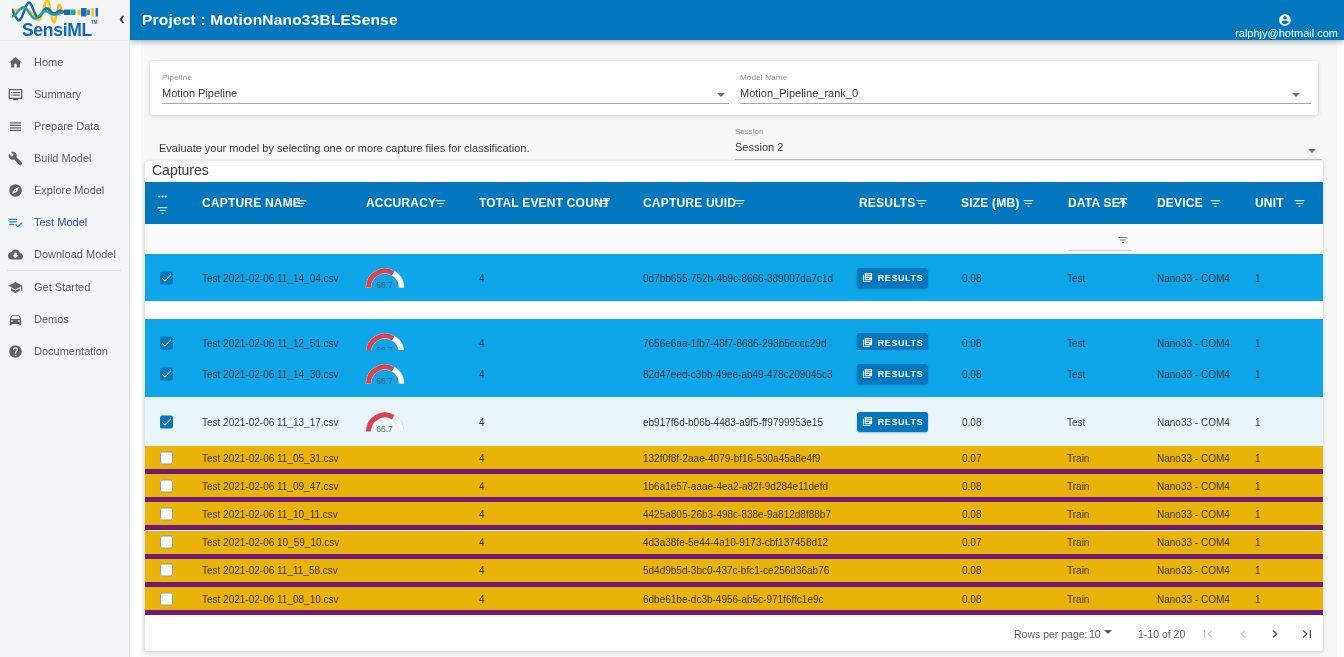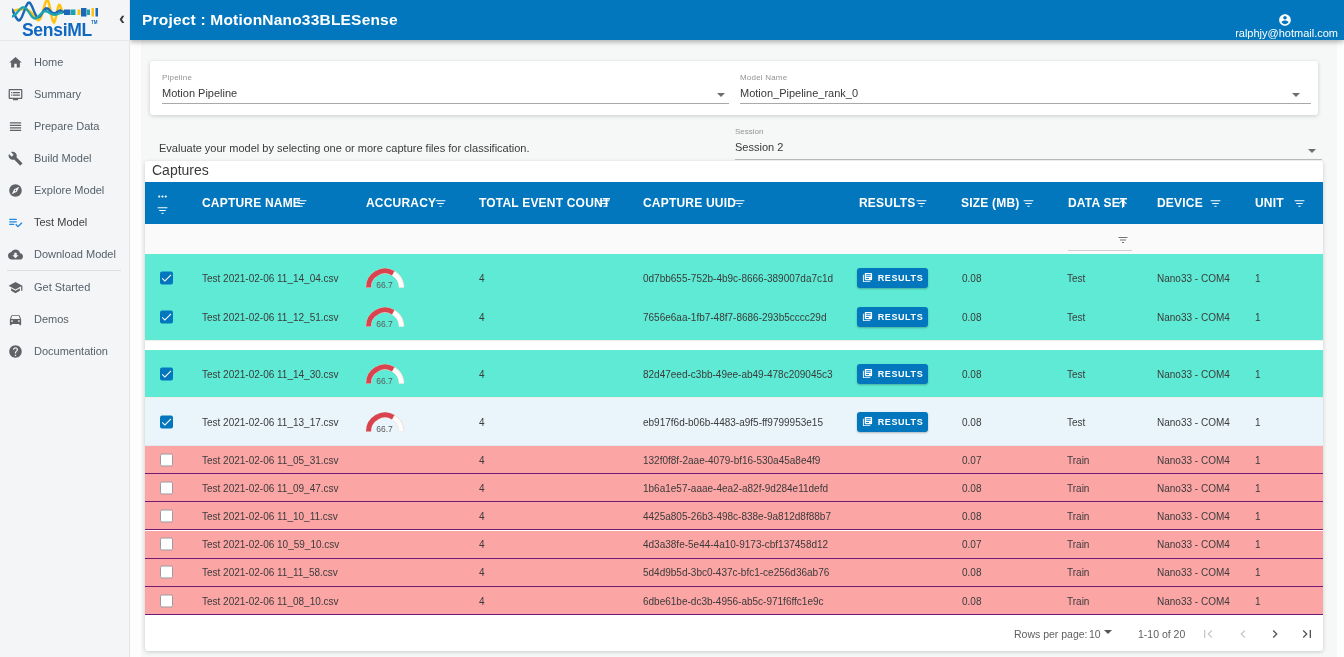--- a/index.html
+++ b/index.html
@@ -7,21 +7,21 @@
 body { position:relative; }
 
 
 #sidebar { position:absolute; left:0; top:0; width:130px; height:657px; background:#f4f5f6; border-right:1px solid #e3e5e6; z-index:5; }
 #logo { position:absolute; left:0; top:0; width:129px; height:41px; border-bottom:1px solid #e6e8e9; background:#f4f5f6; }
 #collapse { position:absolute; left:119px; top:8px; font-size:18px; color:#3a3a3a; font-weight:bold; z-index:6; }
 .nav { position:absolute; top:46px; left:0; width:100%; }
 .nav-item { height:32px; display:flex; align-items:center; }
 .nav-item svg { margin-left:8px; width:15px; height:15px; flex:none; }
 .nav-item span { margin-left:11px; font-size:11px; color:#55616c; white-space:nowrap; }
-.nav-item.active span { color:#404040;text-align:right; }
+.nav-item.active span { color:#1d4ed8;text-align:right; }
 .nav-divider { height:1px; background:#dcdedf; margin:0 0 0 7px; width:114px; }
 
 
 #appbar { position:absolute; left:130px; top:0; width:1214px; height:40px; background:#0277bd; box-shadow:0 2px 5px rgba(0,0,0,0.30); z-index:4; }
 #appbar .title { position:absolute; left:12px; top:11px; color:#fff; font-size:15.5px; font-weight:bold; letter-spacing:0.2px; }
 #appbar .acct { position:absolute; right:6px; top:13px; display:flex; align-items:center; color:#fff; font-size:11px;flex-direction:column; }
 #appbar .acct svg { width:14px; height:14px; margin-right:4px; }
 
 
 #card1 { position:absolute; left:150px; top:61px; width:1168px; height:54px; background:#fff; border-radius:3px; box-shadow:0 1px 4px rgba(0,0,0,0.18); }
@@ -40,22 +40,22 @@
 
 
 #card2 { position:absolute; left:145px; top:161px; width:1178px; height:490px; background:#fff; border-radius:3px; box-shadow:0 1px 4px rgba(0,0,0,0.18); }
 #captures { position:absolute; left:7px; top:1px; font-size:14px; color:#3a3a3a; }
 #thead { position:absolute; left:0; top:21px; width:1178px; height:42px; background:#0277bd; color:#fff; }
 .hc { position:absolute; top:0; height:42px; display:flex; align-items:center; font-size:12px; font-weight:bold; letter-spacing:0.2px; white-space:nowrap; }
 .hc svg { width:13px; height:13px; }
 #filtrow { position:absolute; left:0; top:63px; width:1178px; height:30px; background:#fafafa; }
 .row { position:absolute; left:0; width:1178px; }
 .row.tall { height:48px; }
-.row.short { height:28px; border-bottom:1px solid #701a75; background:#fca5a5; }
-.row.beige { background:#5eead4; border-bottom:1px solid #f0ede7; }
+.row.short { height:28px; border-bottom:5px solid #701a75; background:#eab308; }
+.row.beige { background:#0ea5e9; border-bottom:1px solid #f0ede7; }
 .row.bluebg { background:#e9f4fb; border-bottom:1px solid #e4e9ed; }
 .cell { position:absolute; top:50%; transform:translateY(-50%); font-size:10px; color:#3b3b3b; white-space:nowrap; }
 .c-cb   { left:15px; }
 .c-name { left:57px; }
 .c-acc  { left:219px; }
 .c-tot  { left:334px; }
 .c-uuid { left:498px; }
 .c-res  { left:712px; }
 .c-size { left:817px; }
 .c-set  { left:922px; }
@@ -291,21 +291,21 @@
     <div class="cell c-tot">4</div>
     <div class="cell c-uuid">0d7bb655-752b-4b9c-8666-389007da7c1d</div>
     <div class="cell c-res btn"><svg viewBox="0 0 24 24" fill="#fff">
             <path d="M4 6H2v14c0 1.1.9 2 2 2h14v-2H4V6zm16-4H8c-1.1 0-2 .9-2 2v12c0 1.1.9 2 2 2h12c1.1 0 2-.9 2-2V4c0-1.1-.9-2-2-2zm-1 9H9V9h10v2zm-4 4H9v-2h6v2zm4-8H9V5h10v2z"></path>
           </svg>RESULTS</div>
     <div class="cell c-size">0.08</div>
     <div class="cell c-set">Test</div>
     <div class="cell c-dev">Nano33 - COM4</div>
     <div class="cell c-unit">1</div>
   </div>
-      <div class="row tall beige" style="top:132px">
+      <div class="row tall beige" style="top:158px">
     <div class="cell c-cb cb on"><svg viewBox="0 0 24 24" width="13" height="13">
             <path d="M9 16.17L4.83 12l-1.42 1.41L9 19 21 7l-1.41-1.41z" fill="#fff"></path>
           </svg></div>
     <div class="cell c-name">Test 2021-02-06 11_12_51.csv</div>
     <div class="cell c-acc" style="height:24px; display:flex;">
           <svg width="42" height="24" viewBox="0 0 42 24">
   <path d="M 4.5 21.5 A 16.5 16.5 0 0 1 37.5 21.5" fill="none" stroke="#e3ded3" stroke-width="5.6"></path>
   <path d="M 4.7 21.5 A 16.3 16.3 0 0 1 37.3 21.5" fill="none" stroke="#fdfcfa" stroke-width="4.6"></path>
   <path d="M 4.5 21.5 A 16.5 16.5 0 0 1 29.25 7.21" fill="none" stroke="#d8434e" stroke-width="5"></path>
   <text x="20.5" y="22" font-size="8.5" fill="#5a5a5a" text-anchor="middle" font-family="Liberation Sans">66.7</text>

